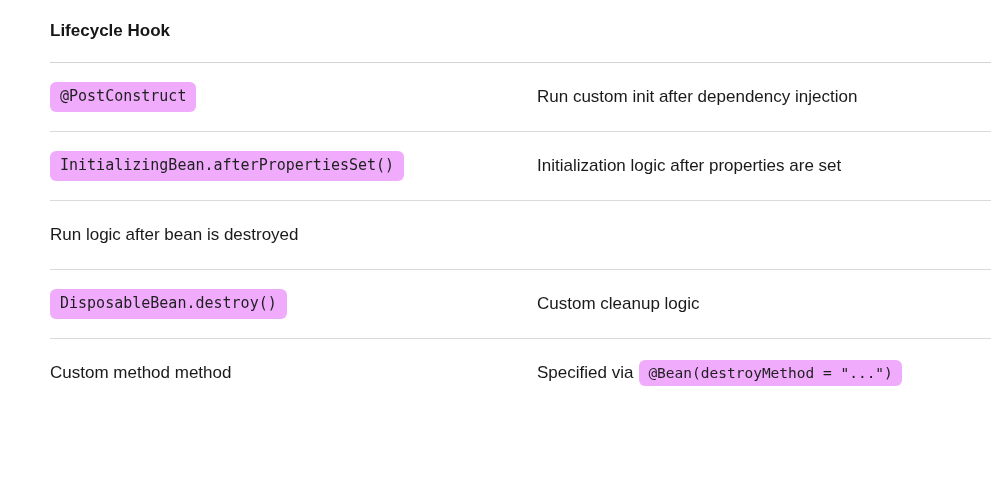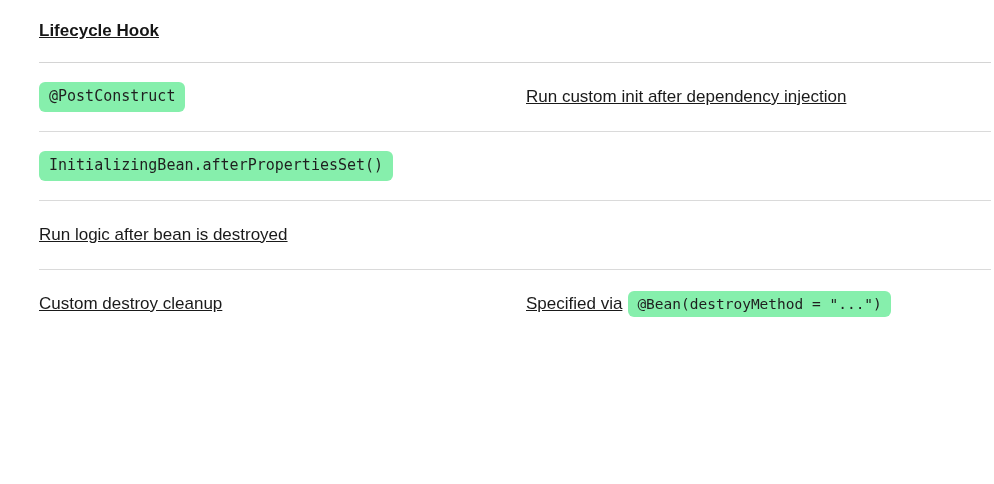--- a/index.html
+++ b/index.html
@@ -9,23 +9,22 @@
   }
   body {
     width: 994px;
     height: 484px;
     overflow: hidden;
     font-family: "Liberation Sans", sans-serif;
     color: #1a1a1a;
     -webkit-font-smoothing: antialiased;
   }
   .table {
-    margin-left: 39px;
+    margin-left: 50px;
     margin-right: 3px;
-    text-decoration: underline;
   }
   .row {
     display: grid;
     grid-template-columns: 487px 1fr;
     align-items: center;
     height: 68px;
     border-bottom: 1px solid #dadada;
     font-size: 17px;
   }
   .row.header {
@@ -39,21 +38,21 @@
     border-bottom: none;
   }
   .cell {
     line-height: 1.3;
     white-space: nowrap;
   }
   code.pill {
     font-family: "DejaVu Sans Mono", monospace;
     font-size: 15px;
     color: #1f1f1f;
-    background: #86efac;
+    background: #f0abfc;
     padding: 5px 10px;
     border-radius: 6px;
     white-space: nowrap;
     display: inline-block;
   }
   code.pill.inline {
     margin-left: 6px;
     padding: 4px 9px;
     font-size: 14.5px;
   }
@@ -71,28 +70,35 @@
     <div class="cell">
       <code class="pill">@PostConstruct</code>
     </div>
     <div class="cell">Run custom init after dependency injection</div>
   </div>
 
   <div class="row">
     <div class="cell">
       <code class="pill">InitializingBean.afterPropertiesSet()</code>
     </div>
+    <div class="cell">Initialization logic after properties are set</div>
   </div>
 
 
   <div class="row">
     <div class="cell">Run logic after bean is destroyed</div>
   </div>
 
+  <div class="row">
+    <div class="cell">
+      <code class="pill">DisposableBean.destroy()</code>
+    </div>
+    <div class="cell">Custom cleanup logic</div>
+  </div>
 
   <div class="row last">
-    <div class="cell">Custom destroy cleanup</div>
+    <div class="cell">Custom method method</div>
     <div class="cell">
       <span>Specified via</span><code class="pill inline">@Bean(destroyMethod = "...")</code>
     </div>
   </div>
 
 </div>
 
 </body></html>

